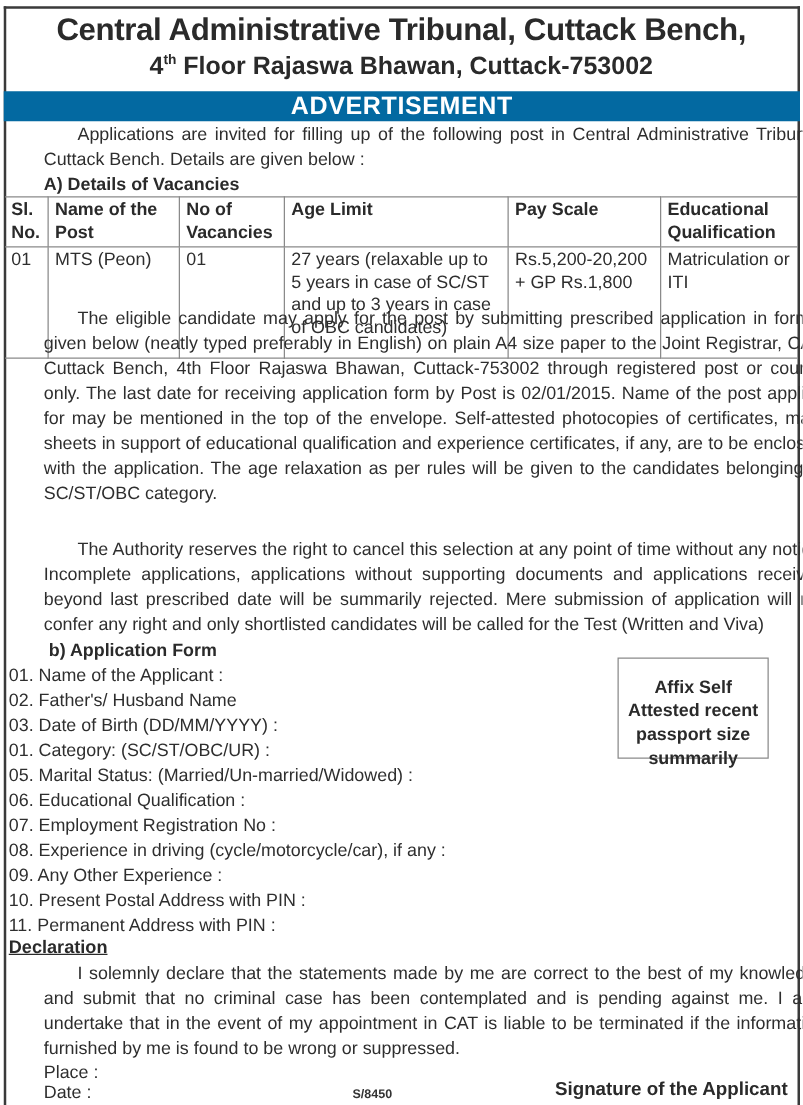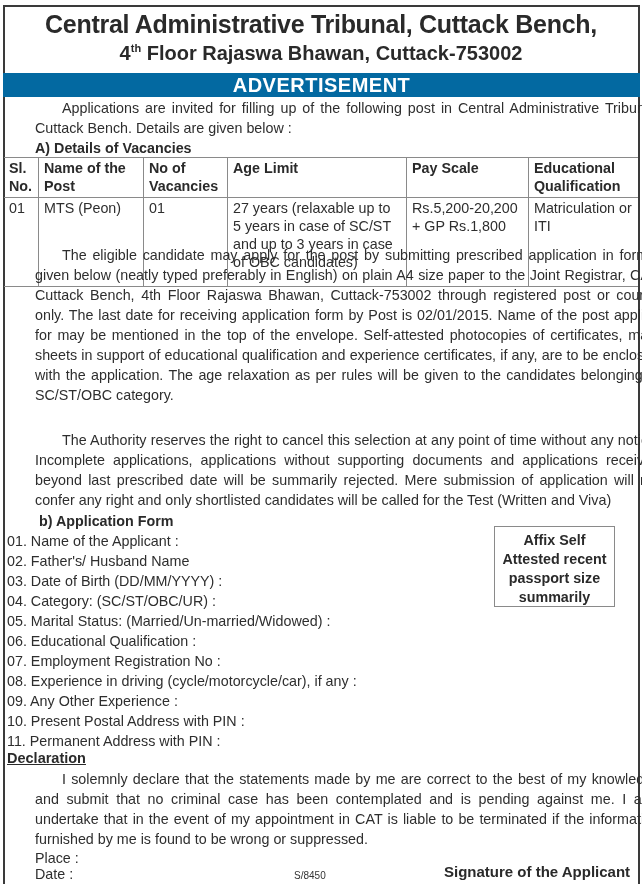--- a/index.html
+++ b/index.html
@@ -19,24 +19,24 @@
   .bold { font-weight: bold; color: #2a2a2a; }
   table.vac { position: absolute; left: 4px; top: 157px; width: 634px; border-collapse: collapse; font-size: 14.3px; color: #2e2e2e; border-radius: 15px; }
   table.vac th, table.vac td { border: 1px solid #8a8a8a; vertical-align: top; text-align: left; padding: 1px 5px 1px 5px; line-height: 18px; }
   table.vac th { font-weight: bold; color: #2a2a2a; height: 37px; }
   table.vac td { height: 86px; }
   table.vac tr > *:first-child { border-left: none; }
   table.vac tr > *:last-child { border-right: none; }
   .form-list { position: absolute; left: 7px; top: 531px; font-size: 14.3px; color: #2e2e2e; }
   .form-list div { height: 20px; line-height: 20px; }
   .photo { position: absolute; left: 494px; top: 526px; width: 121px; height: 81px; border: 1px solid #8a8a8a;
-           font-weight: bold; font-size: 14.3px; line-height: 19px; text-align: center; color: #2a2a2a; padding-top: 4px; box-sizing: border-box; }
+           font-weight: bold; font-size: 14.3px; line-height: 19px; text-align: center; color: #2a2a2a; padding-top: 14px; box-sizing: border-box; }
   .decl-h { position: absolute; left: 7px; top: 750px; font-size: 14.5px; font-weight: bold; text-decoration: underline; color: #2a2a2a; }
   .sig { position: absolute; left: 444px; top: 863px; font-size: 15px; font-weight: bold; color: #2a2a2a; }
-  .code { position: absolute; left: 294px; top: 870px; font-size: 10px; color: #333; }
+  .code { position: absolute; left: 282px; top: 870px; font-size: 10px; color: #333; font-weight: bold; }
 </style>
 </head>
 <body>
 
 <div class="frame"></div>
 
 <div class="title t1">Central Administrative Tribunal, Cuttack Bench,</div>
 <div class="title t2"><span>4</span><sup>th</sup><span> Floor Rajaswa Bhawan, Cuttack-753002</span></div>
 
 <div class="banner">ADVERTISEMENT</div>
@@ -69,21 +69,21 @@
 
 <div class="txt just ind" style="top:245px;">The eligible candidate may apply for the post by submitting prescribed application in format given below (neatly typed preferably in English) on plain A4 size paper to the Joint Registrar, CAT, Cuttack Bench, 4th Floor Rajaswa Bhawan, Cuttack-753002 through registered post or courier only. The last date for receiving application form by Post is 02/01/2015. Name of the post applied for may be mentioned in the top of the envelope. Self-attested photocopies of certificates, mark sheets in support of educational qualification and experience certificates, if any, are to be enclosed with the application. The age relaxation as per rules will be given to the candidates belonging to SC/ST/OBC category.</div>
 <div class="txt just ind" style="top:430px;">The Authority reserves the right to cancel this selection at any point of time without any notice. Incomplete applications, applications without supporting documents and applications received beyond last prescribed date will be summarily rejected. Mere submission of application will not confer any right and only shortlisted candidates will be called for the Test (Written and Viva)</div>
 
 <div class="txt bold" style="top:511px; left:11px;">b) Application Form</div>
 
 <div class="form-list">
   <div>01. Name of the Applicant :</div>
   <div>02. Father's/ Husband Name</div>
   <div>03. Date of Birth (DD/MM/YYYY) :</div>
-  <div>04. Category: (SC/ST/OBC/UR) :</div>
+  <div>01. Category: (SC/ST/OBC/UR) :</div>
   <div>05. Marital Status: (Married/Un-married/Widowed) :</div>
   <div>06. Educational Qualification :</div>
   <div>07. Employment Registration No :</div>
   <div>08. Experience in driving (cycle/motorcycle/car), if any :</div>
   <div>09. Any Other Experience :</div>
   <div>10. Present Postal Address with PIN :</div>
   <div>11. Permanent Address with PIN :</div>
 </div>
 
 <div class="photo">

